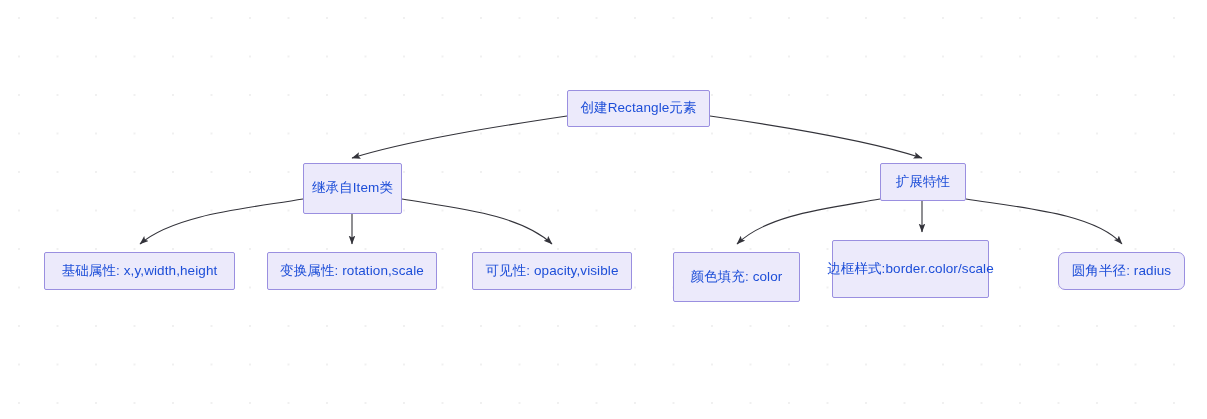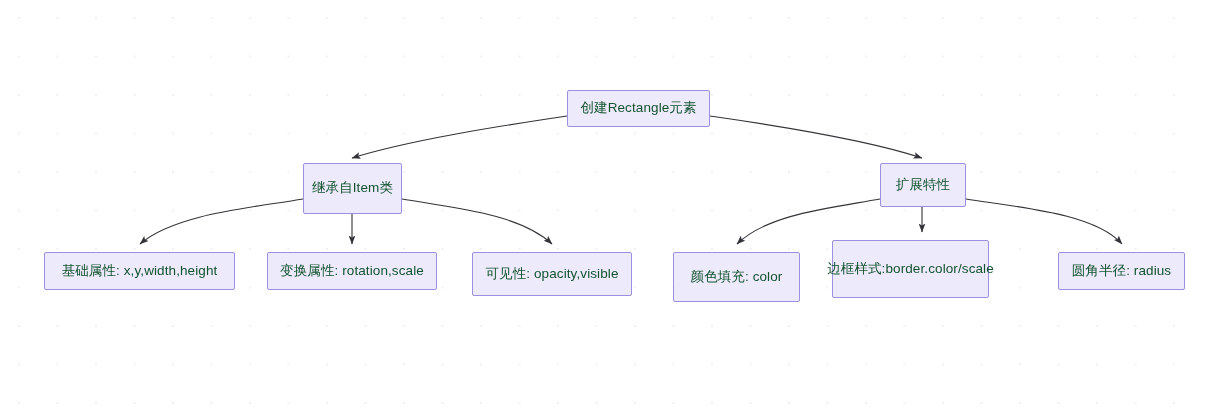--- a/index.html
+++ b/index.html
@@ -30,21 +30,21 @@
   .node {
     position: absolute;
     box-sizing: border-box;
     background: #ECEAFB;
     border: 1px solid #9A8FE0;
     border-radius: 2px;
     display: flex;
     align-items: center;
     justify-content: center;
     text-align: center;
-    color: #14532d;
+    color: #1d4ed8;
     font-size: 13.5px;
     line-height: 1.35;
     letter-spacing: 0.1px;
     z-index: 2;
   }
   .node .line {
     display: block;
     white-space: nowrap;
   }
 </style>
@@ -78,42 +78,42 @@
   </svg>
 
   <div class="node" style="left:567px; top:90px; width:143px; height:37px;">
     <span class="line">创建Rectangle元素</span>
   </div>
 
   <div class="node" style="left:303px; top:163px; width:99px; height:51px;">
     <span class="line">继承自Item类</span>
   </div>
 
-  <div class="node" style="left:880px; top:163px; width:86px; height:44px;">
+  <div class="node" style="left:880px; top:163px; width:86px; height:38px;">
     <span class="line">扩展特性</span>
   </div>
 
   <div class="node" style="left:267px; top:252px; width:170px; height:38px;">
     <span class="line">变换属性: rotation,scale</span>
   </div>
 
   <div class="node" style="left:44px; top:252px; width:191px; height:38px;">
     <span class="line">基础属性: x,y,width,height</span>
   </div>
 
-  <div class="node" style="left:472px; top:252px; width:160px; height:44px;">
+  <div class="node" style="left:472px; top:252px; width:160px; height:38px;">
     <span class="line">可见性: opacity,visible</span>
   </div>
 
   <div class="node" style="left:673px; top:252px; width:127px; height:50px;">
     <span class="line">颜色填充: color</span>
   </div>
 
   <div class="node" style="left:832px; top:240px; width:157px; height:58px; flex-direction:row;">
     <span class="line">边框样式:</span>
     <span class="line">border.color/scale</span>
   </div>
 
-  <div class="node" style="left:1058px; top:252px; width:127px; height:38px;">
+  <div class="node" style="left:1058px; top:252px; width:127px; height:38px;border-radius:7px;">
     <span class="line">圆角半径: radius</span>
   </div>
 
 </div>
 
 </body></html>

